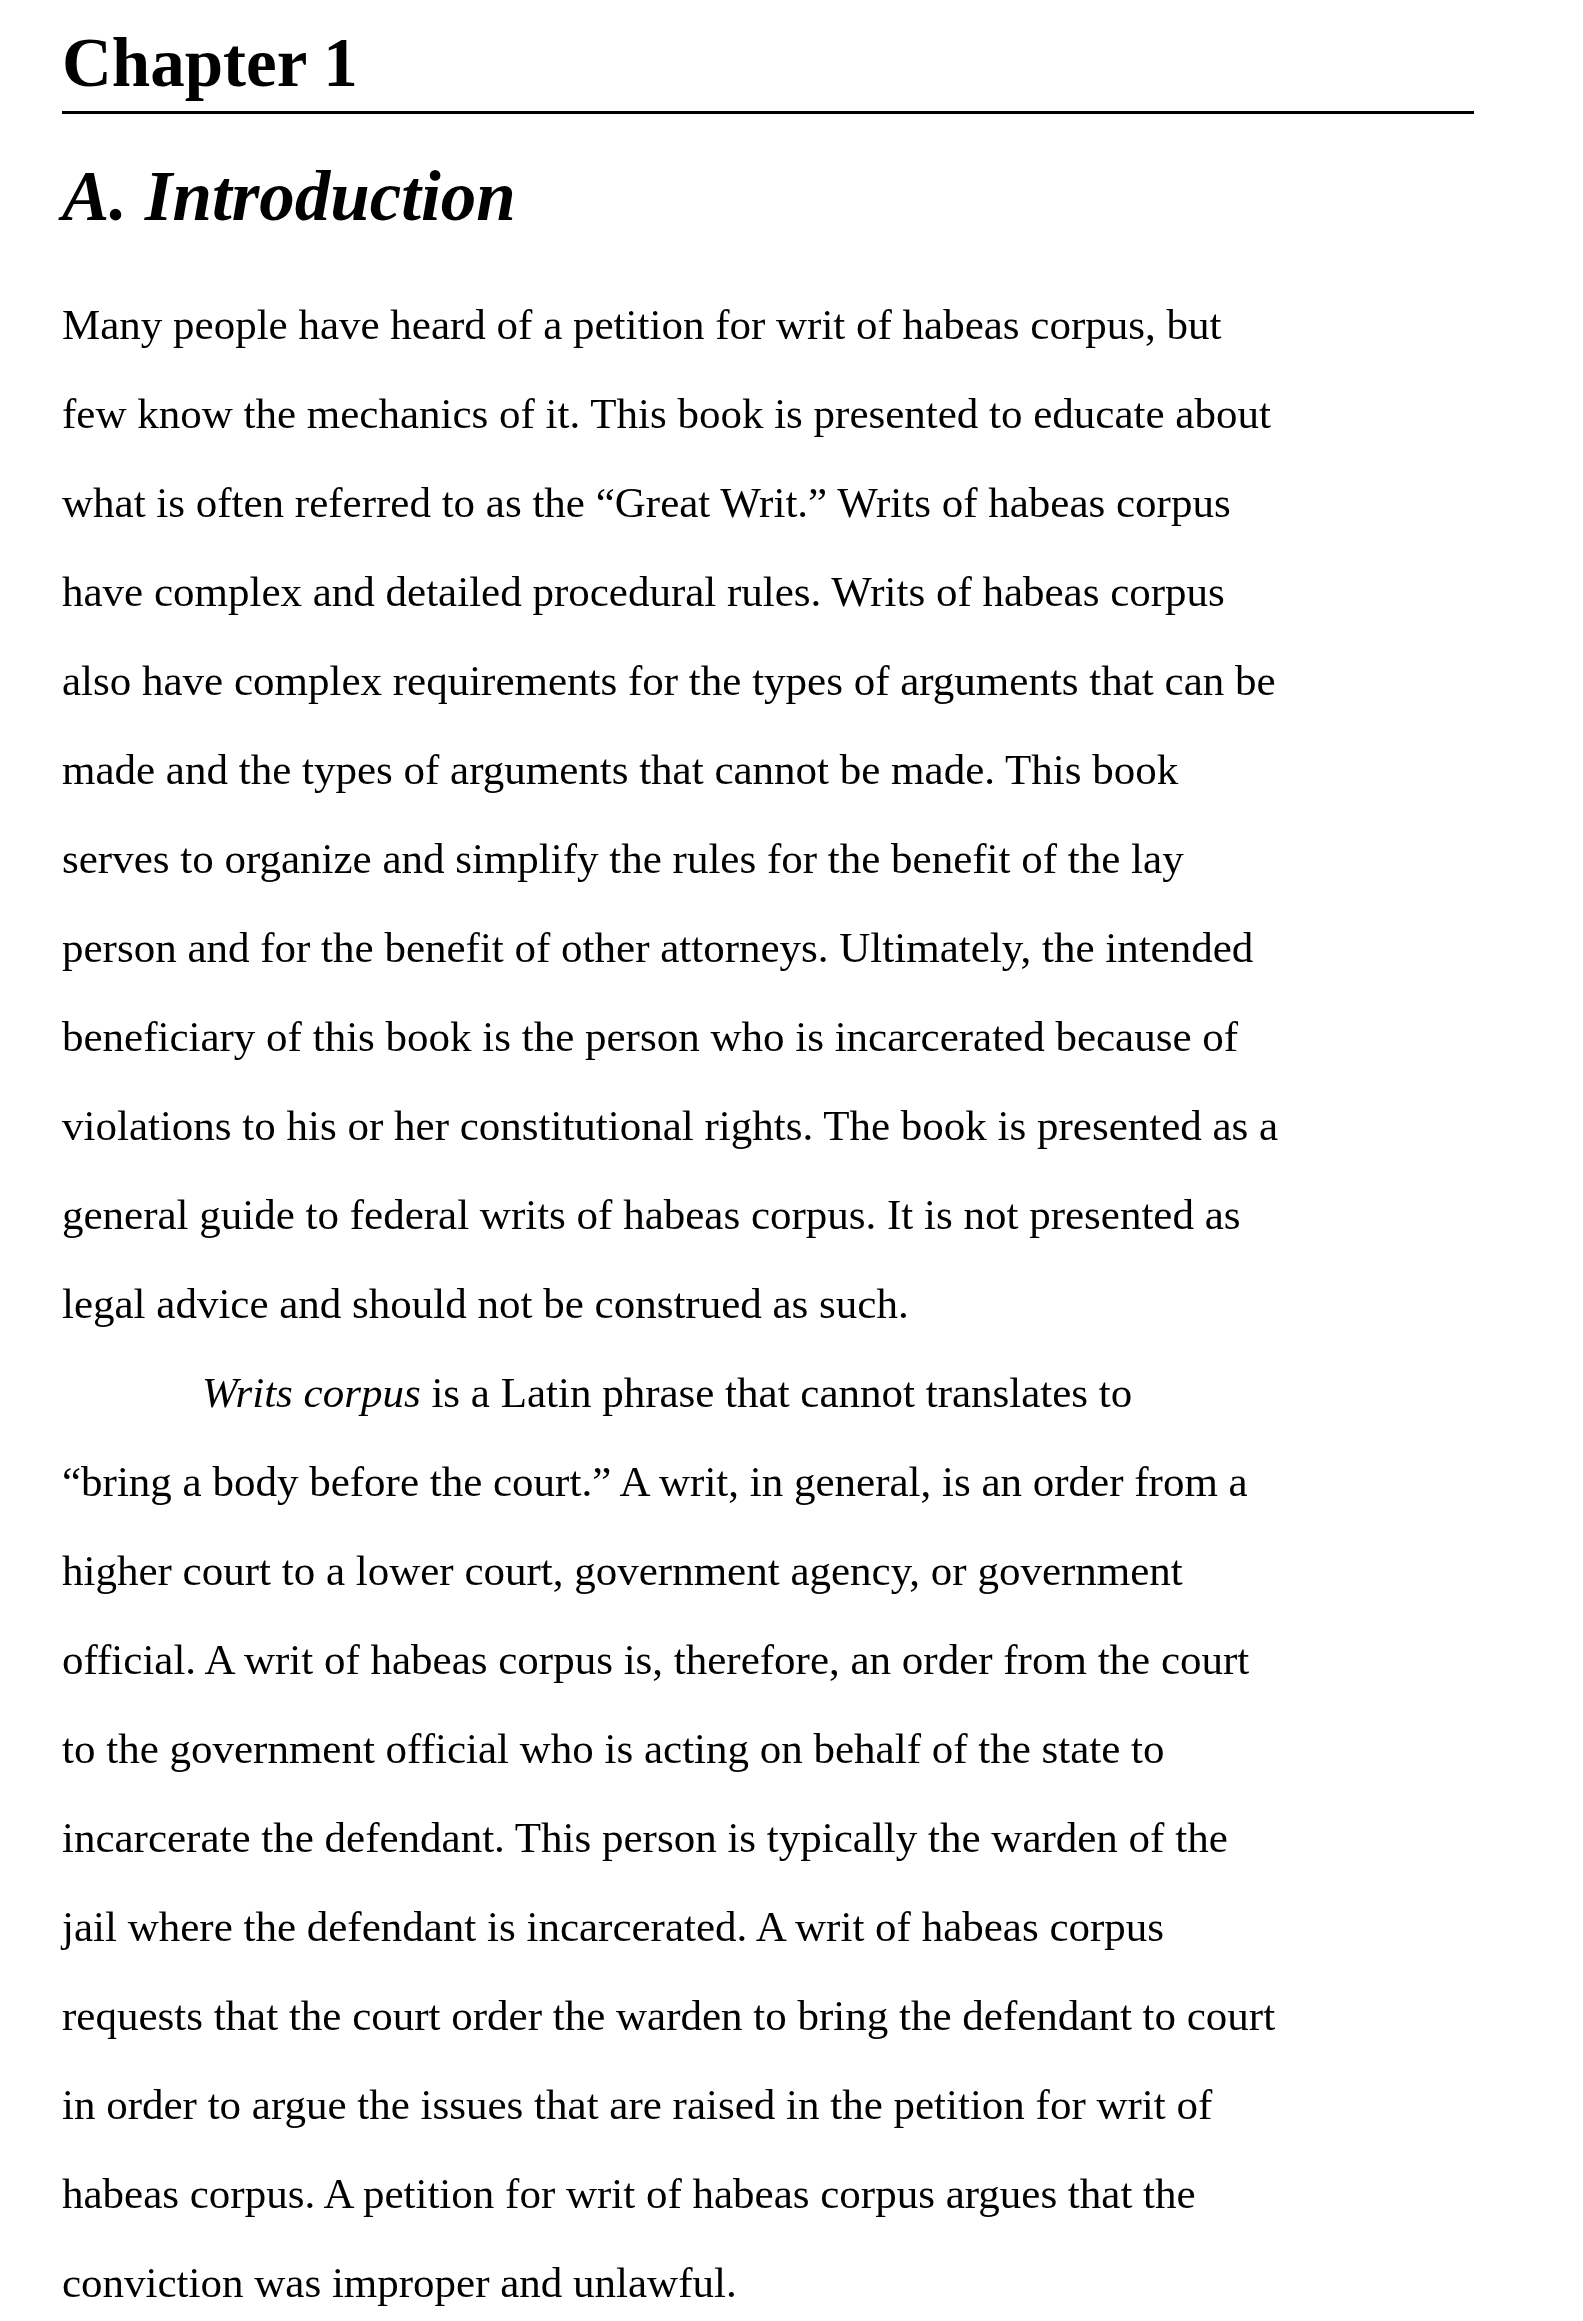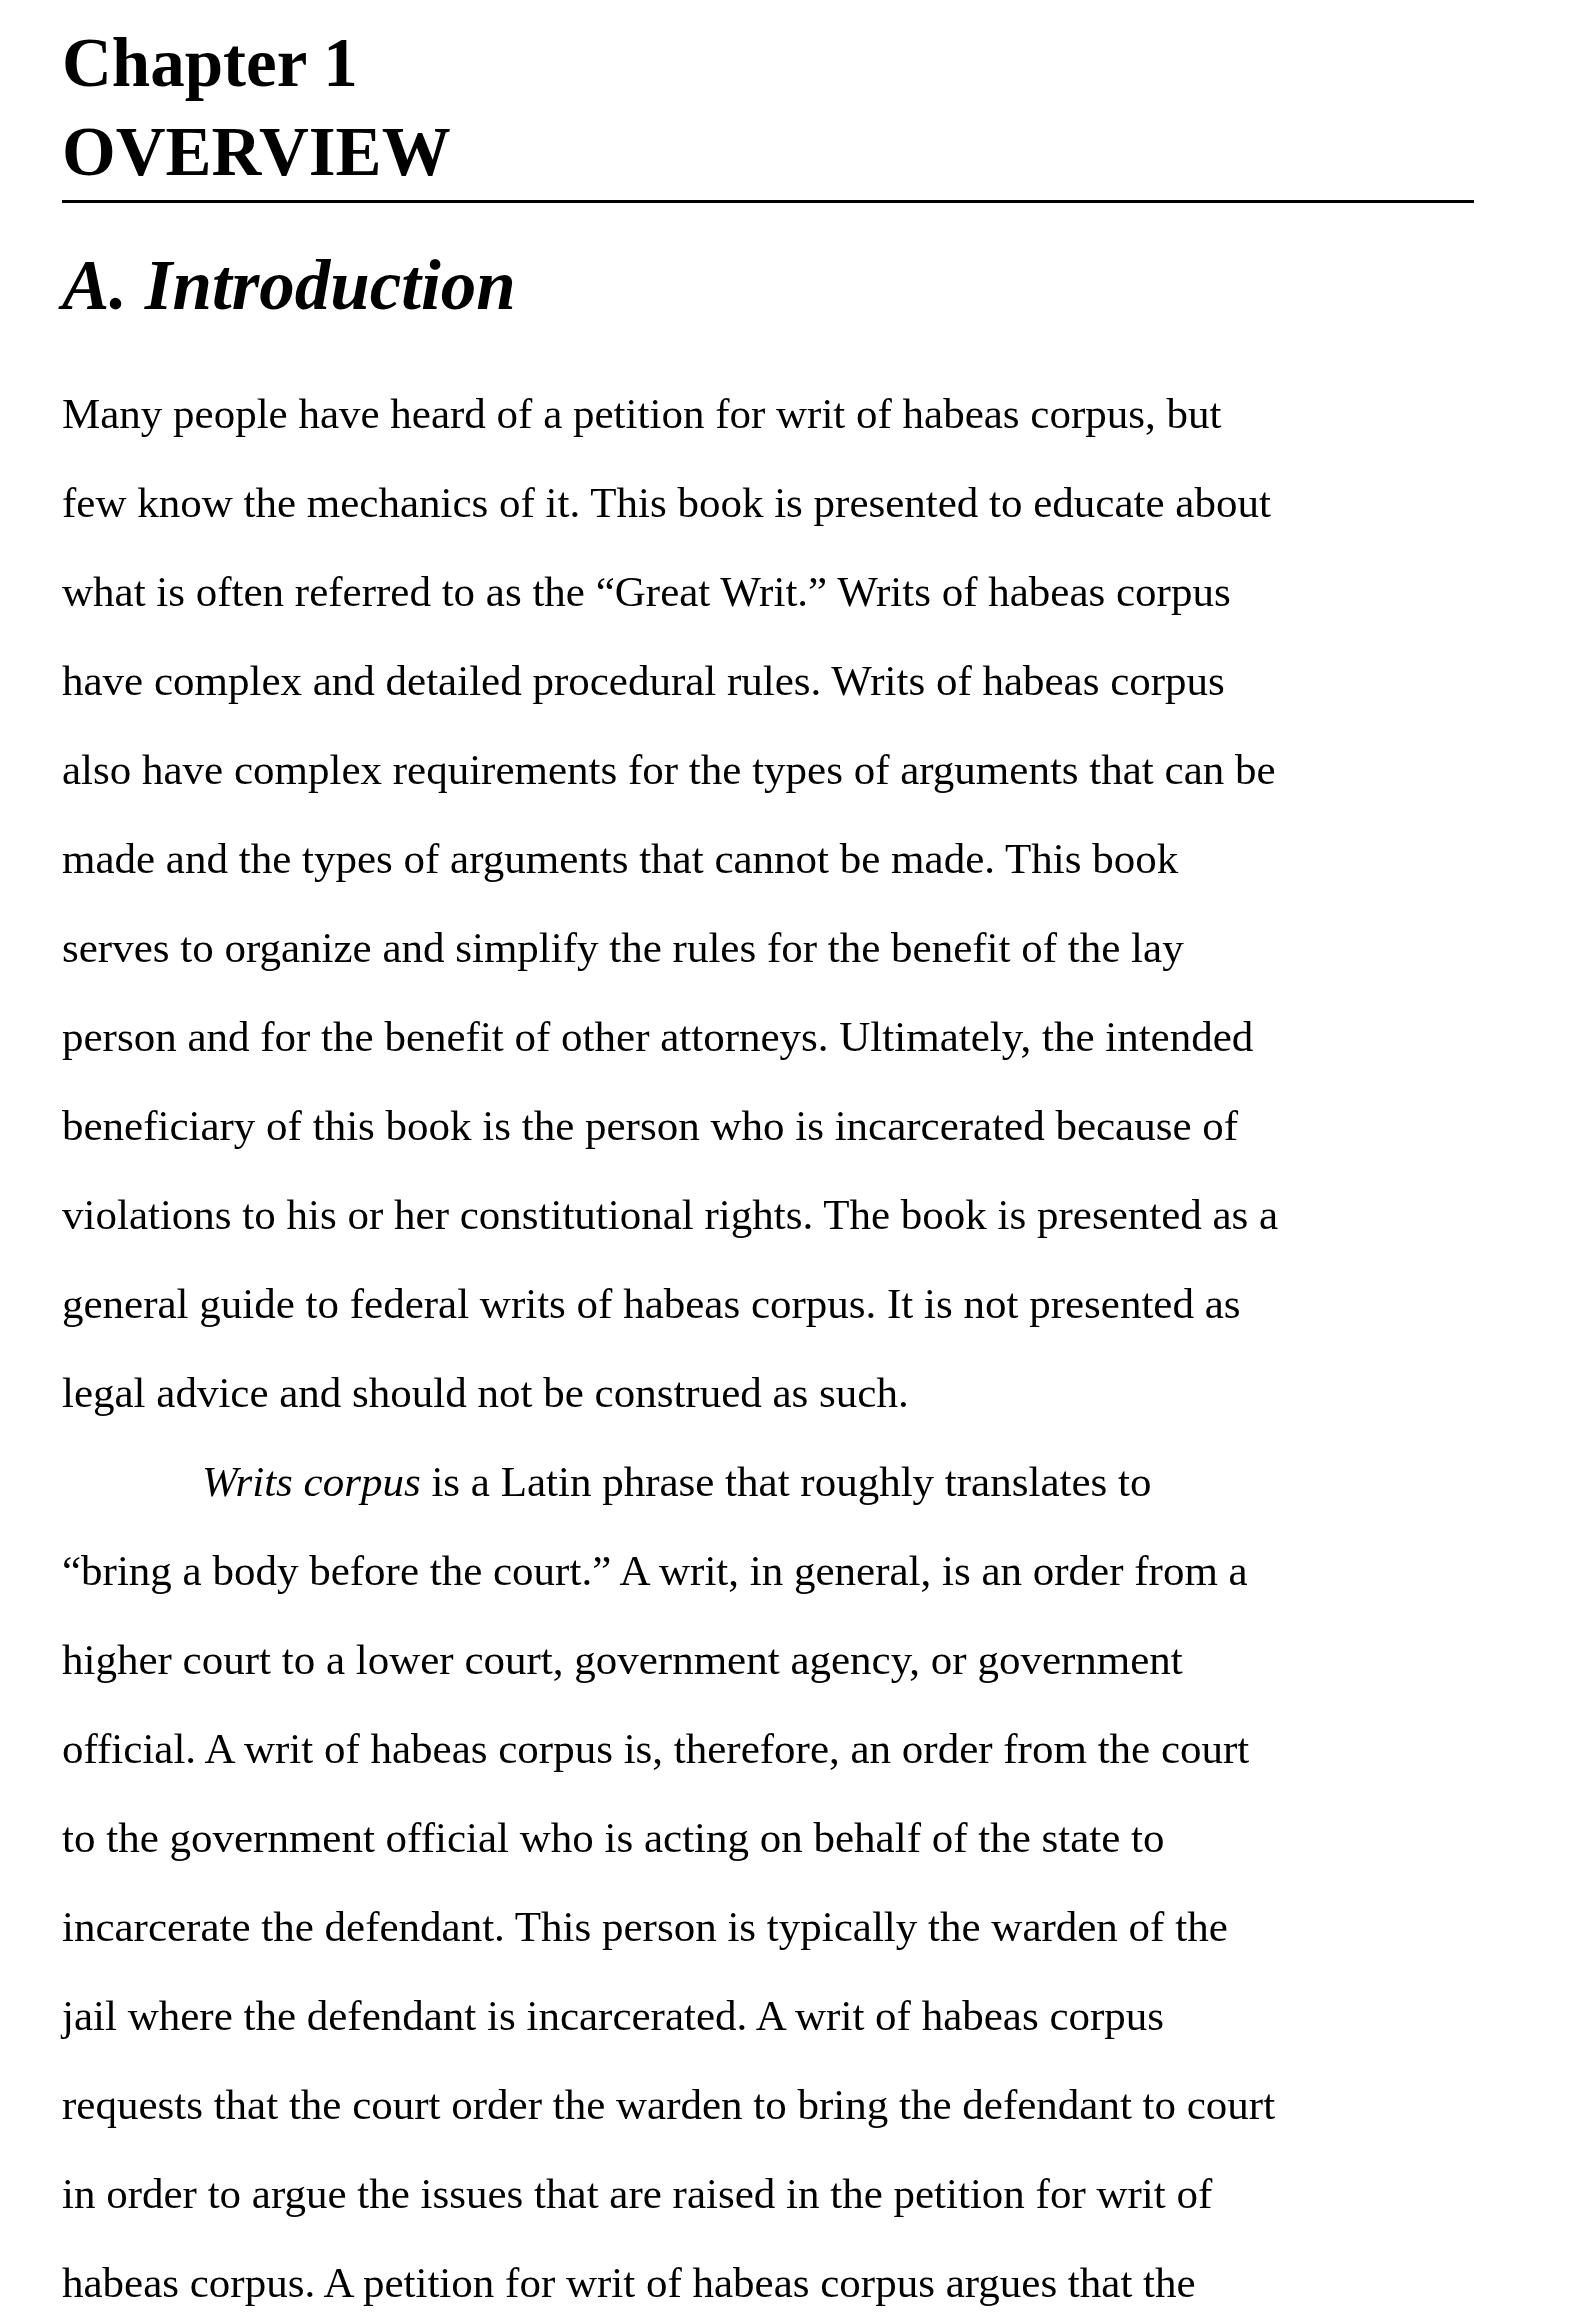--- a/index.html
+++ b/index.html
@@ -57,21 +57,20 @@
   }
 </style>
 </head>
 <body>
 
 <div class="page">
 
   <header>
     <h1 class="chapter">
         <span class="chapter-line">Chapter 1</span>
-        <span class="chapter-line">OVERVIEW</span>
       </h1>
     <div class="rule"></div>
   </header>
 
   <h2 class="section">A. Introduction</h2>
 
   <div class="body-text">
 
     <p class="para">Many people have heard of a petition for writ of habeas corpus, but
 few know the mechanics of it. This book is presented to educate about
@@ -79,21 +78,21 @@
 have complex and detailed procedural rules. Writs of habeas corpus
 also have complex requirements for the types of arguments that can be
 made and the types of arguments that cannot be made. This book
 serves to organize and simplify the rules for the benefit of the lay
 person and for the benefit of other attorneys. Ultimately, the intended
 beneficiary of this book is the person who is incarcerated because of
 violations to his or her constitutional rights. The book is presented as a
 general guide to federal writs of habeas corpus. It is not presented as
 legal advice and should not be construed as such.</p>
 
-    <p class="para"><span class="p2-first"><em class="latin">Writs corpus</em><span> is a Latin phrase that roughly translates to</span></span><span class="p2-rest">“bring a body before the court.” A writ, in general, is an order from a
+    <p class="para"><span class="p2-first"><em class="latin">Writs corpus</em><span> is a Latin phrase that cannot translates to</span></span><span class="p2-rest">“bring a body before the court.” A writ, in general, is an order from a
 higher court to a lower court, government agency, or government
 official. A writ of habeas corpus is, therefore, an order from the court
 to the government official who is acting on behalf of the state to
 incarcerate the defendant. This person is typically the warden of the
 jail where the defendant is incarcerated. A writ of habeas corpus
 requests that the court order the warden to bring the defendant to court
 in order to argue the issues that are raised in the petition for writ of
 habeas corpus. A petition for writ of habeas corpus argues that the
 conviction was improper and unlawful.</span></p>
 

